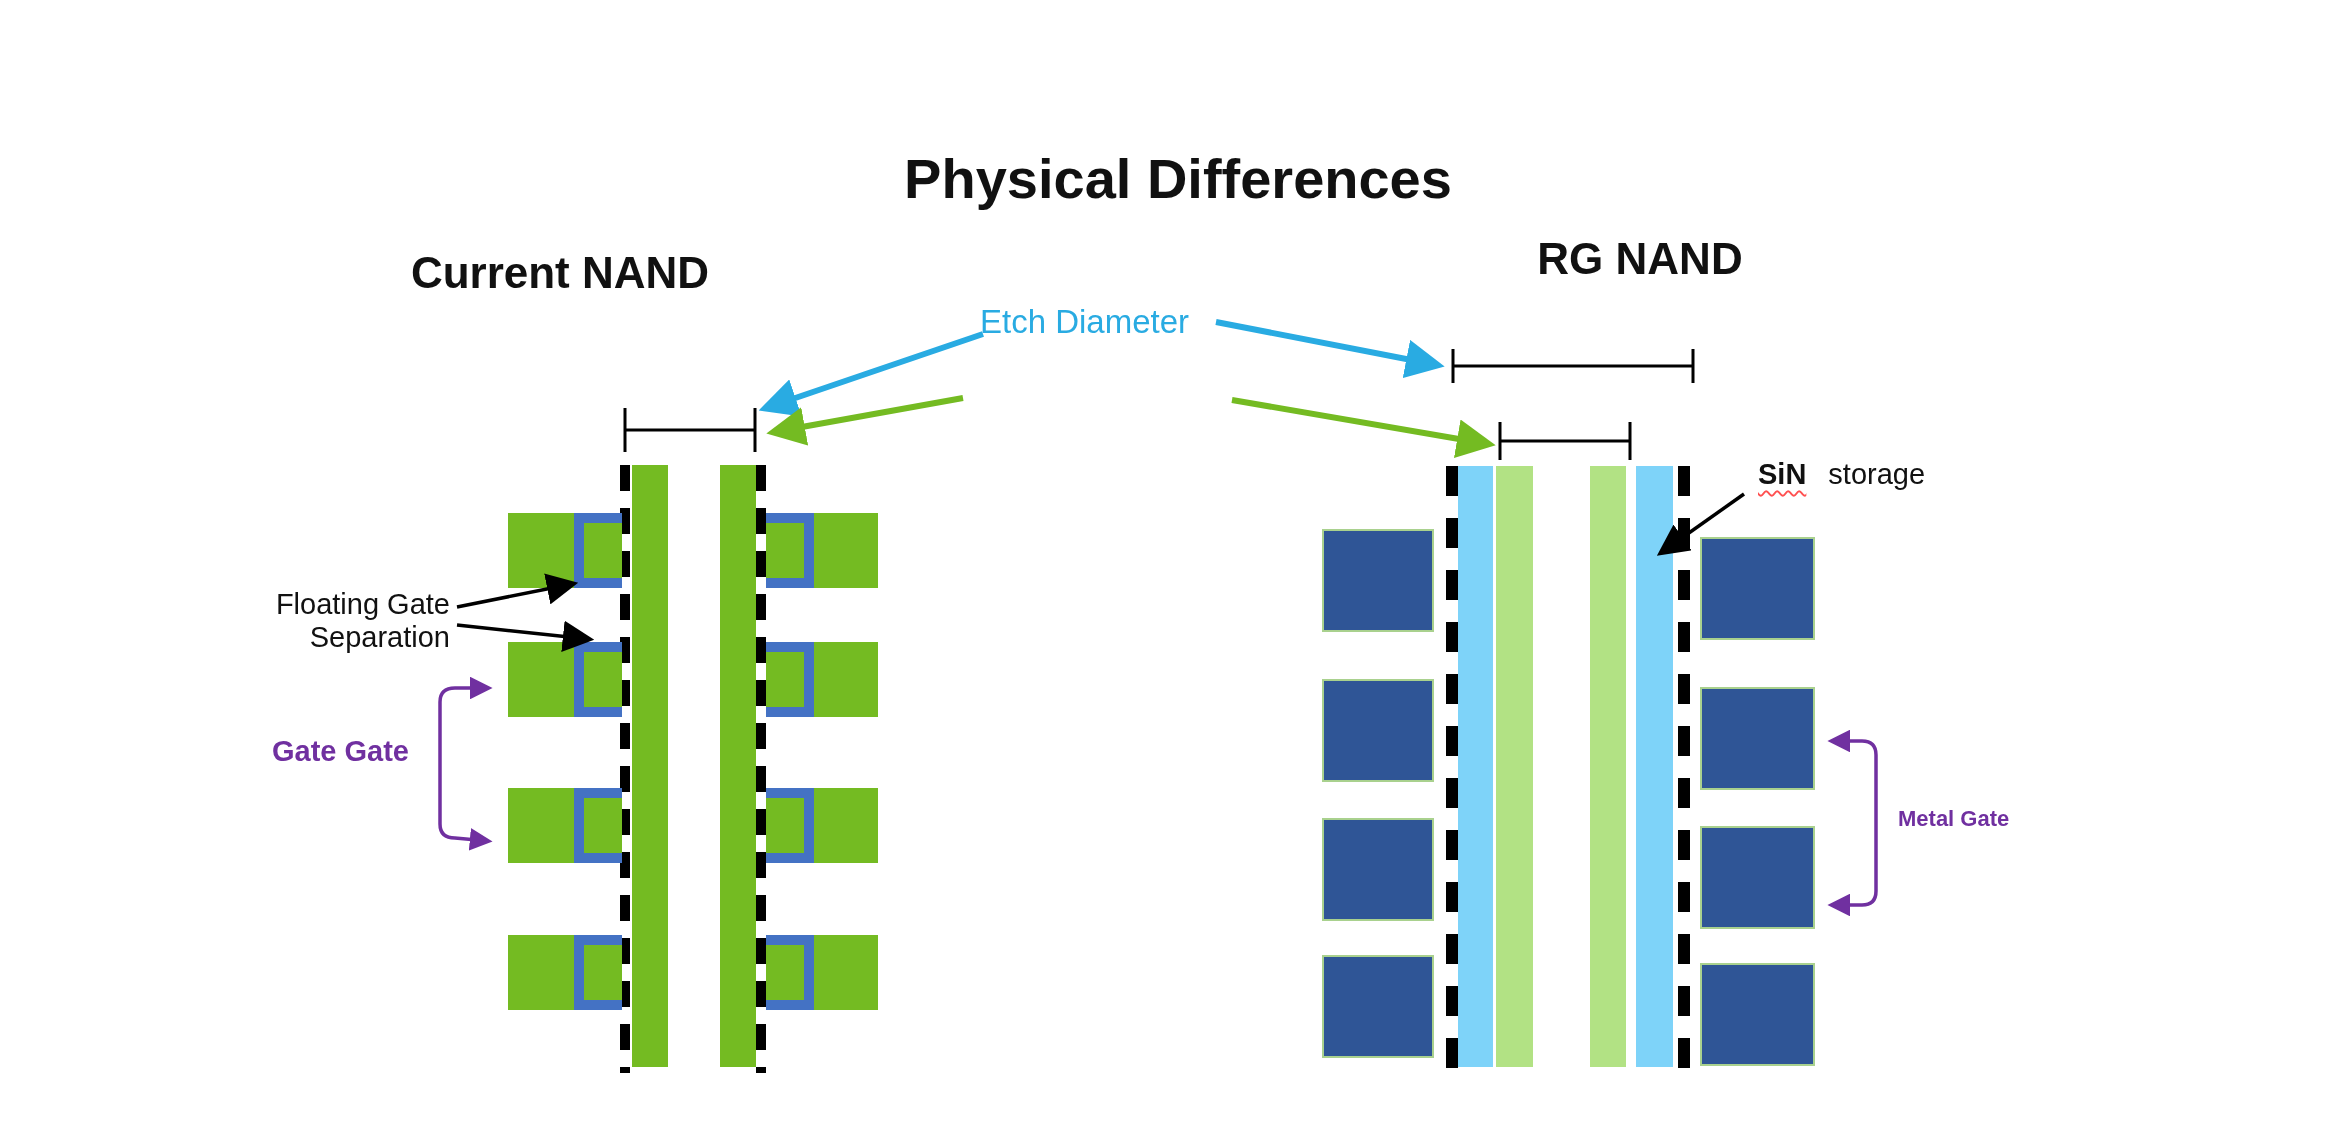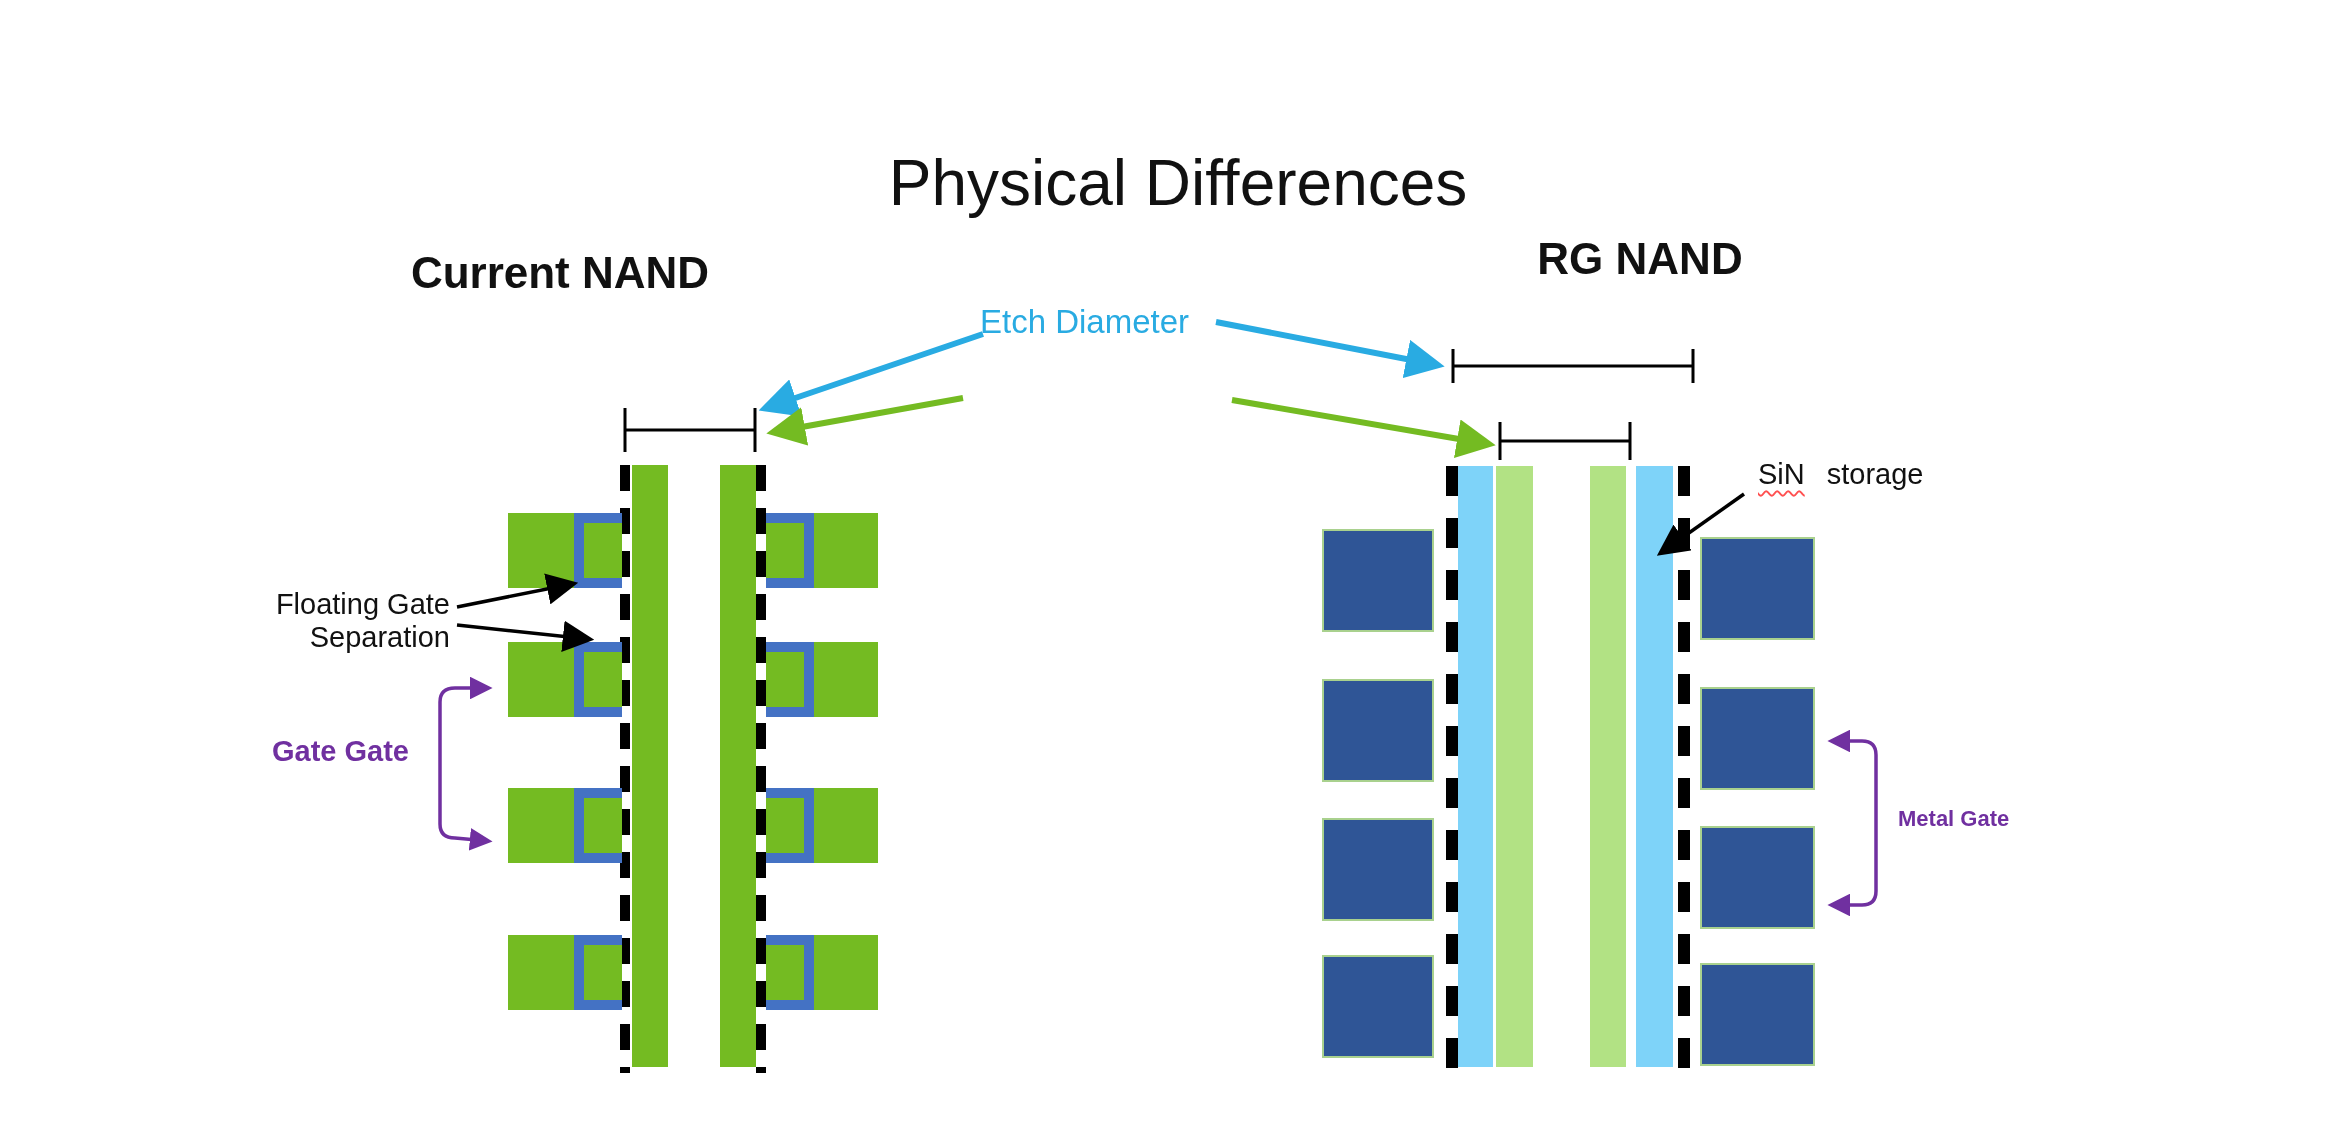--- a/index.html
+++ b/index.html
@@ -15,21 +15,21 @@
     --squiggle-red:#FF5050;
   }
   html,body{margin:0;padding:0;background:#ffffff;}
   .canvas{
     position:relative;width:2342px;height:1128px;background:#ffffff;overflow:hidden;
     font-family:"Liberation Sans", sans-serif;color:var(--ink);
   }
   .abs{position:absolute;}
   .slide-title{
     left:14px;right:0;top:146px;text-align:center;
-    font-size:64px;font-weight:normal;letter-spacing:0px;
+    font-size:56px;font-weight:bold;letter-spacing:0px;
   }
   .diagram-title{font-size:44px;font-weight:bold;text-align:center;}
   .t-current{left:380px;top:248px;width:360px;}
   .t-rg{left:1460px;top:234px;width:360px;}
 
   
   .pillar{top:465px;height:602px;width:36px;background:var(--bright-green);}
   .pillar.pl{left:632px;} .pillar.pr{left:720px;}
   .dash-v{background:repeating-linear-gradient(180deg,#000 0 26px,transparent 26px 43px);}
   .dashL1{left:620px;top:465px;width:10px;height:608px;}
@@ -57,21 +57,21 @@
 
   
   .lbl{white-space:nowrap;}
   .etch-lbl{left:980px;top:303px;width:240px;font-size:33px;color:var(--label-blue);}
   .chan-lbl{left:950px;top:377px;width:320px;text-align:center;font-size:33px;color:var(--bright-green);}
   .fg-lbl{left:180px;width:270px;text-align:right;font-size:29px;color:var(--ink);}
   .fg-l1{top:588px;} .fg-l2{top:621px;}
   .poly-lbl{left:258px;top:735px;width:165px;text-align:center;font-size:29px;font-weight:bold;color:var(--purple);}
   .metal-lbl{left:1898px;top:806px;width:185px;text-align:left;font-size:22px;font-weight:bold;color:var(--purple);}
   .sin-lbl{left:1758px;top:458px;font-size:29px;color:var(--ink);}
-  .squiggle{text-decoration:underline;text-decoration-style:wavy;text-decoration-color:var(--squiggle-red);text-decoration-thickness:2px;text-underline-offset:6px;}
+  .squiggle{text-decoration:underline;text-decoration-style:wavy;text-decoration-color:var(--squiggle-red);text-decoration-thickness:2px;text-underline-offset:6px;font-weight:bold;}
   .sin-rest{margin-left:22px;}
 
   
   svg.overlay{position:absolute;left:0;top:0;width:2342px;height:1128px;pointer-events:none;}
   .mline{stroke:#000;stroke-width:3;fill:none;}
   .arr-blue{stroke:var(--label-blue);stroke-width:6;fill:none;}
   .arr-green{stroke:var(--bright-green);stroke-width:6;fill:none;}
   .arr-black{stroke:#000;stroke-width:3.5;fill:none;}
   .arr-purple{stroke:var(--purple);stroke-width:3.5;fill:none;}
   .hd-blue{fill:var(--label-blue);} .hd-green{fill:var(--bright-green);}

